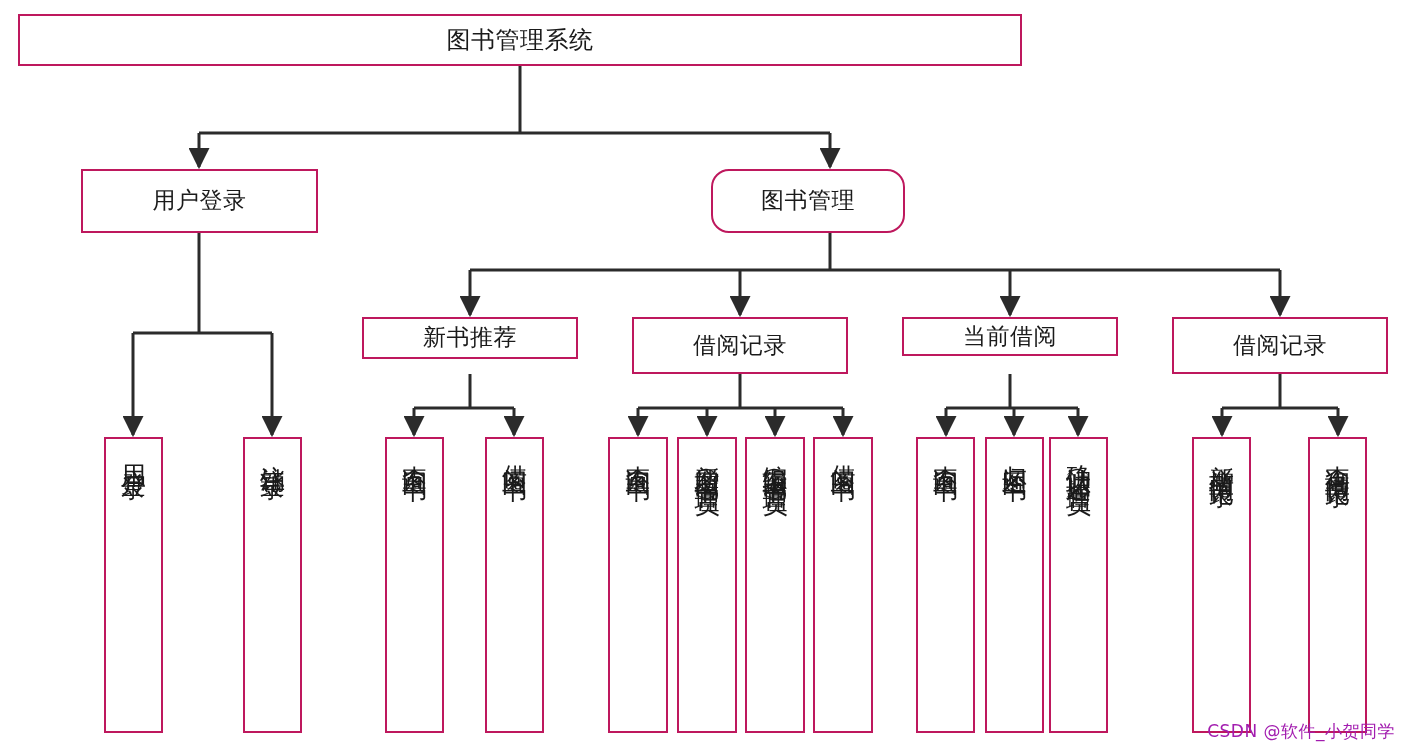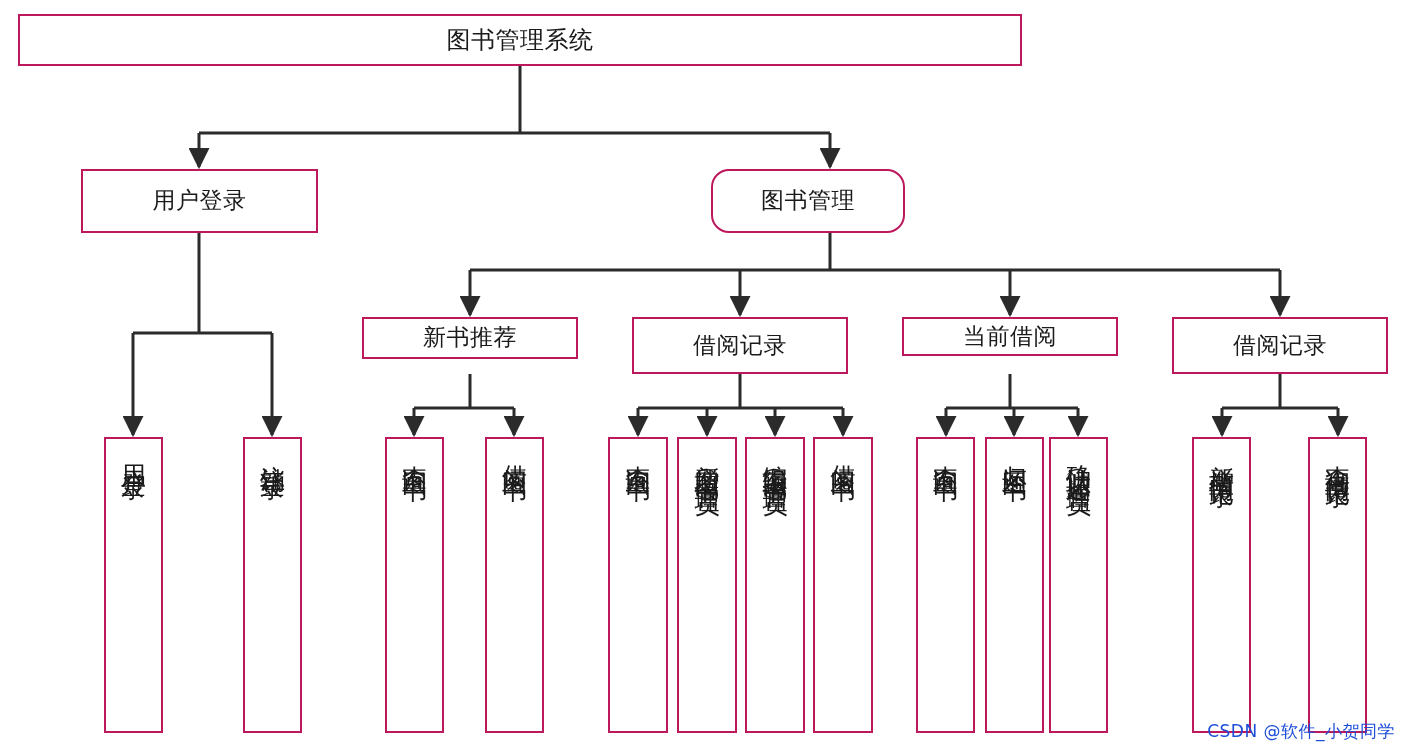--- a/index.html
+++ b/index.html
@@ -62,21 +62,21 @@
     font-size: 25px;
     line-height: 1.0;
     letter-spacing: 4px;
     white-space: nowrap;
   }
   .watermark {
     position: absolute;
     right: 10px;
     bottom: 4px;
     font-size: 17px;
-    color: #1d4ed8;
+    color: #a21caf;
     letter-spacing: 0.5px;
     white-space: nowrap;
     font-family: "DejaVu Sans", "Liberation Sans", sans-serif;
   }
 </style>
 </head>
 <body>
 
 <div id="diagram-root">
 

